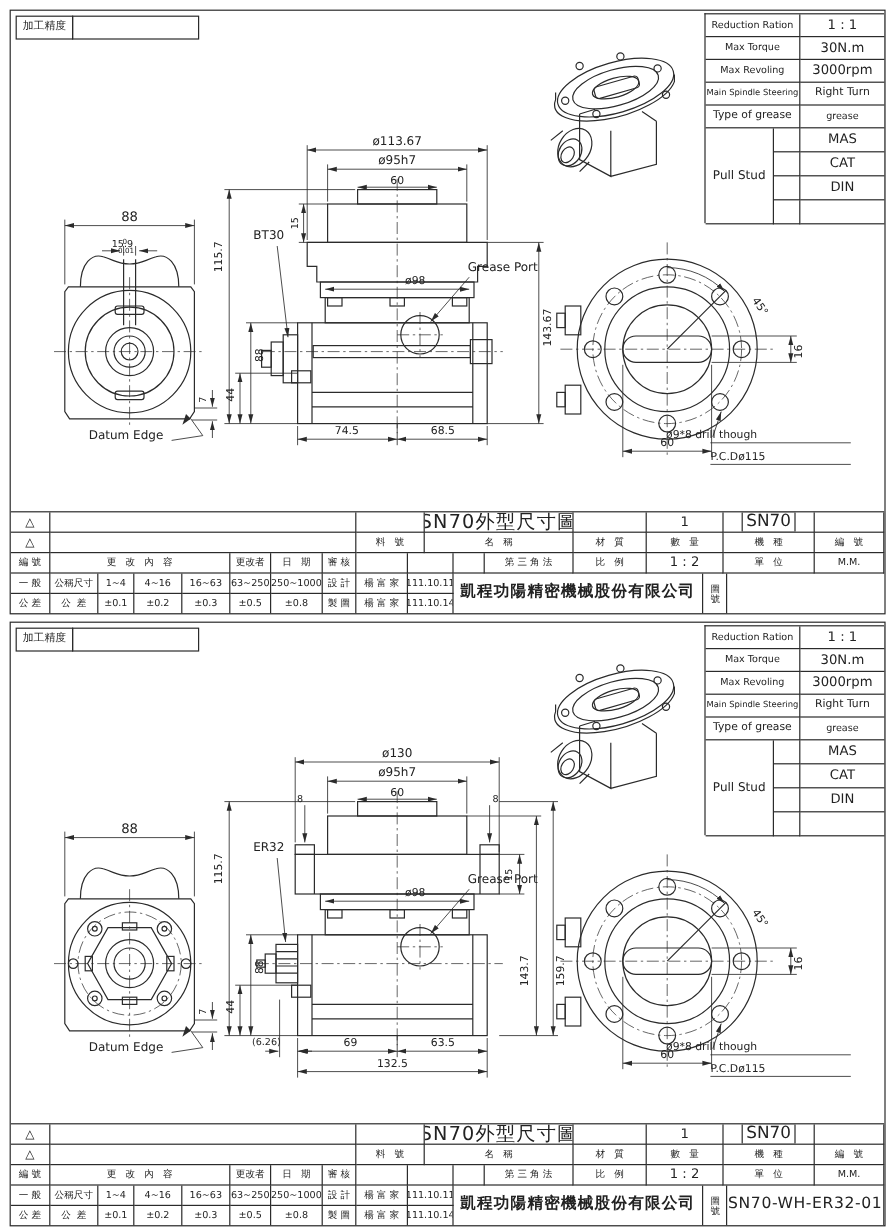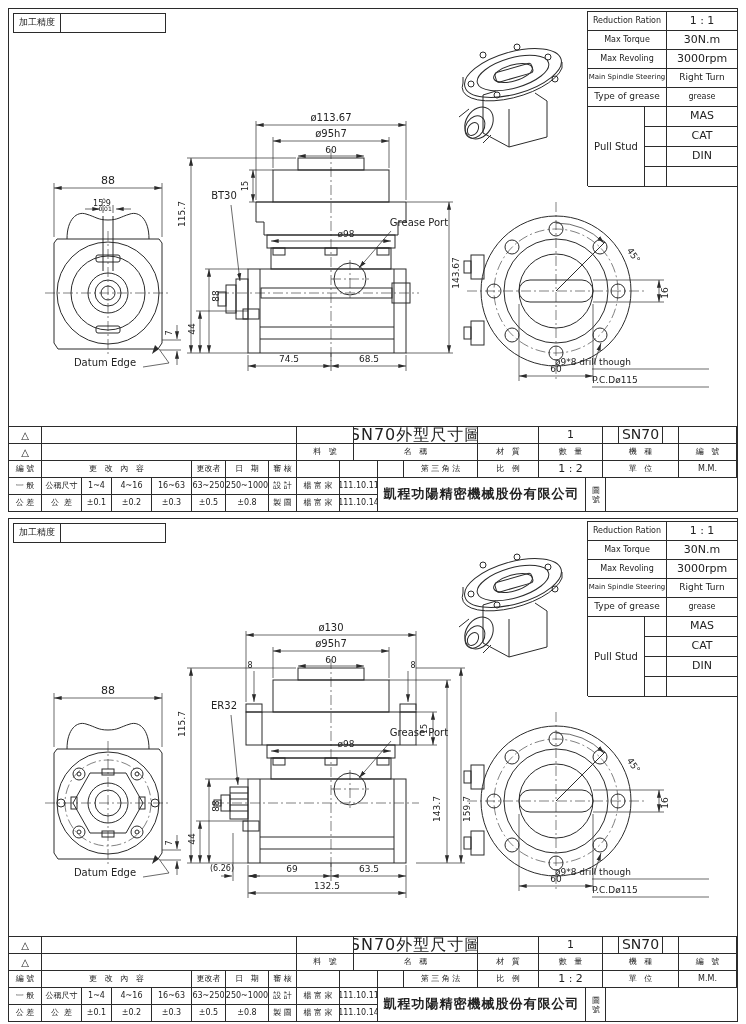--- a/index.html
+++ b/index.html
@@ -500,14 +500,15 @@
   <div class="c" style="left:73px;top:68px;width:30px;height:17px">±0.1</div>
   <div class="c" style="left:103px;top:68px;width:40px;height:17px">±0.2</div>
   <div class="c" style="left:143px;top:68px;width:40px;height:17px">±0.3</div>
   <div class="c" style="left:183px;top:68px;width:34px;height:17px">±0.5</div>
   <div class="c" style="left:217px;top:68px;width:43px;height:17px">±0.8</div>
   <div class="c" style="left:260px;top:68px;width:28px;height:17px">製 圖</div>
   <div class="c" style="left:288px;top:68px;width:43px;height:17px">楊 富 家</div>
   <div class="c" style="left:331px;top:68px;width:38px;height:17px">111.10.14</div>
   <div class="c comp" style="left:369px;top:51px;width:208px;height:34px">凱程功陽精密機械股份有限公司</div>
   <div class="c vert" style="left:577px;top:51px;width:20px;height:34px">圖號</div>
+  <div class="c dno" style="left:597px;top:51px;width:131px;height:34px">SN70-WH-ER32-01</div>
 </div>
 </div>
 
 </body></html>

